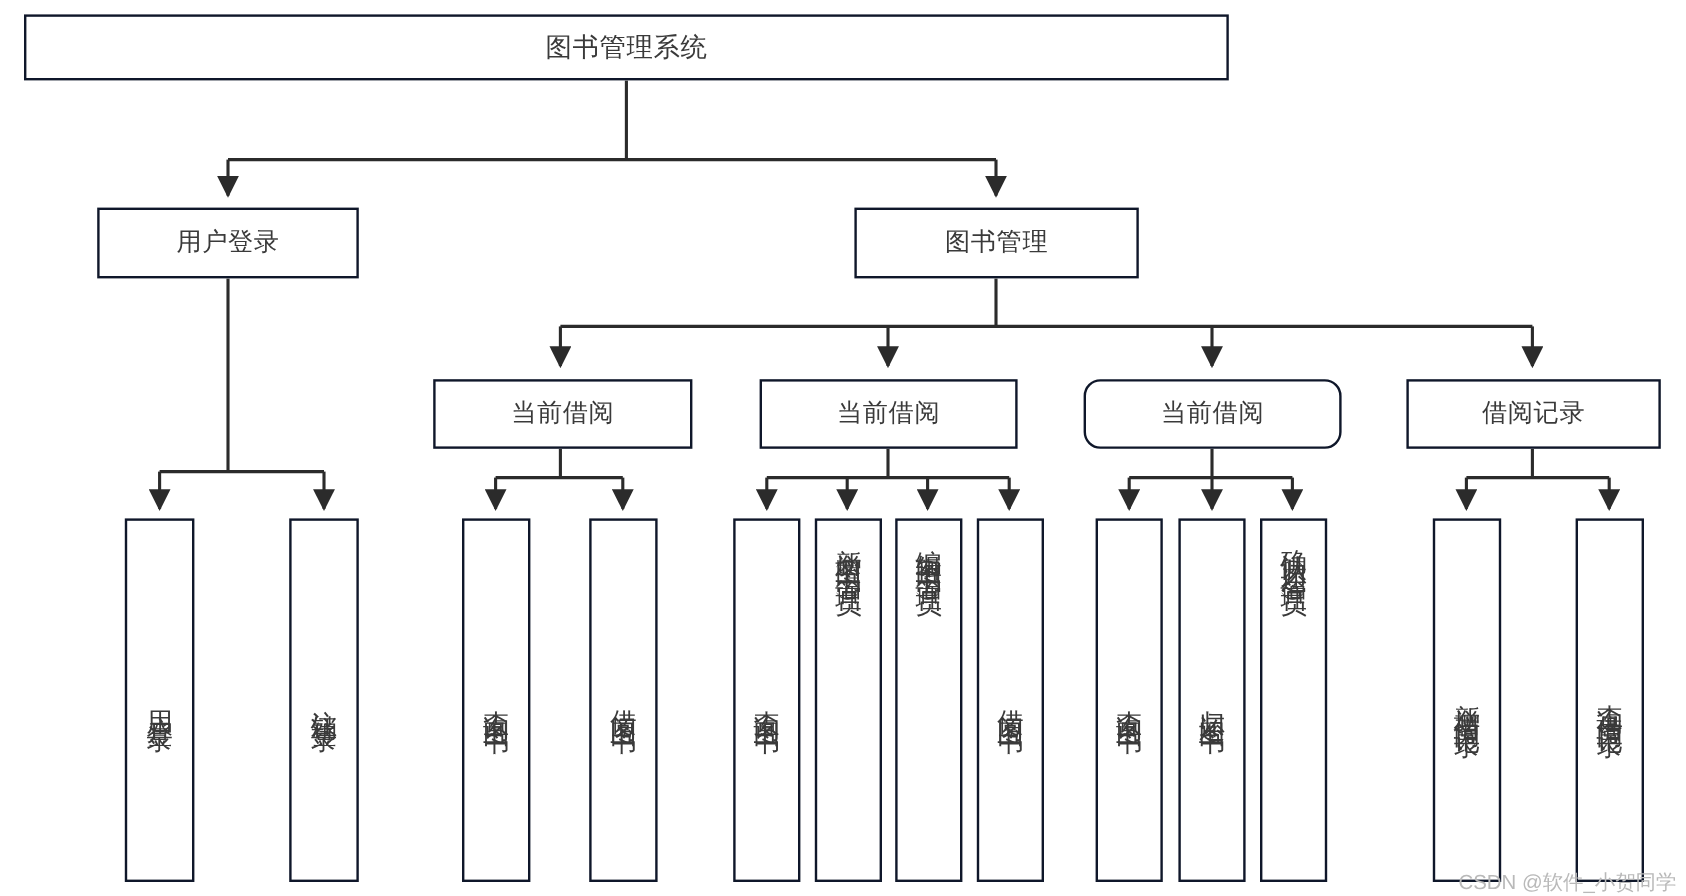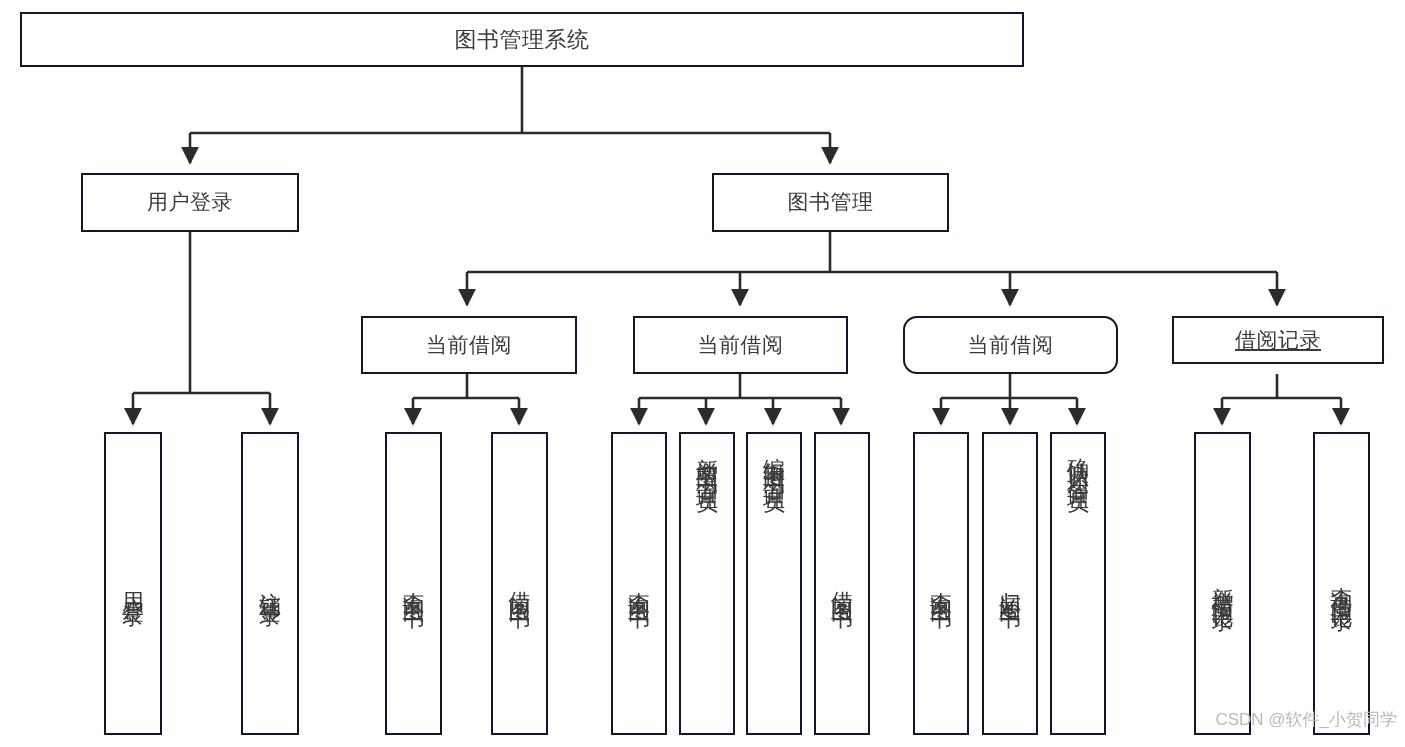--- a/index.html
+++ b/index.html
@@ -65,21 +65,21 @@
     line-height: 1;
   }
   
   .node.v.centered {
     align-items: center;
     padding-top: 0;
   }
   .watermark {
     position: absolute;
     right: 8px;
-    bottom: 16px;
+    bottom: 0;
     font-size: 17px;
     color: #b9b9b9;
     white-space: nowrap;
     z-index: 3;
   }
 </style>
 </head>
 <body>
 
 <div id="diagram">
@@ -151,21 +151,21 @@
   </div>
 
   <div class="node h" style="left:633px; top:316px; width:215px; height:58px;">
     <span class="node-label">当前借阅</span>
   </div>
 
   <div class="node h" style="left:903px; top:316px; width:215px; height:58px;border-radius:14px;">
     <span class="node-label">当前借阅</span>
   </div>
 
-  <div class="node h" style="left:1172px; top:316px; width:212px; height:48px;text-decoration:underline;">
+  <div class="node h" style="left:1172px; top:316px; width:212px; height:58px;">
     <span class="node-label">借阅记录</span>
   </div>
 
   <div class="node v centered" style="left:104px; top:432px; width:58px; height:303px;">
     <span class="node-label">用户登录</span>
   </div>
 
   <div class="node v centered" style="left:241px; top:432px; width:58px; height:303px;">
     <span class="node-label">注销登录</span>
   </div>

